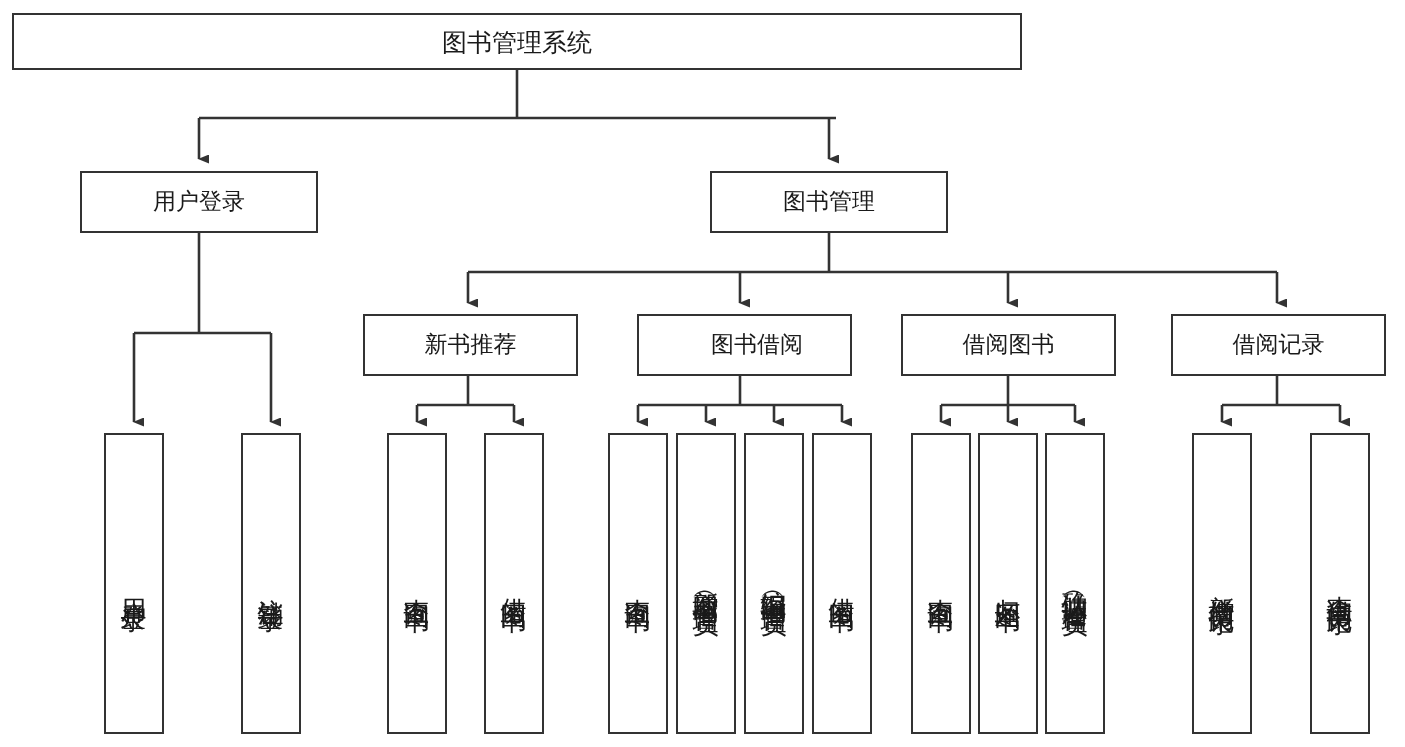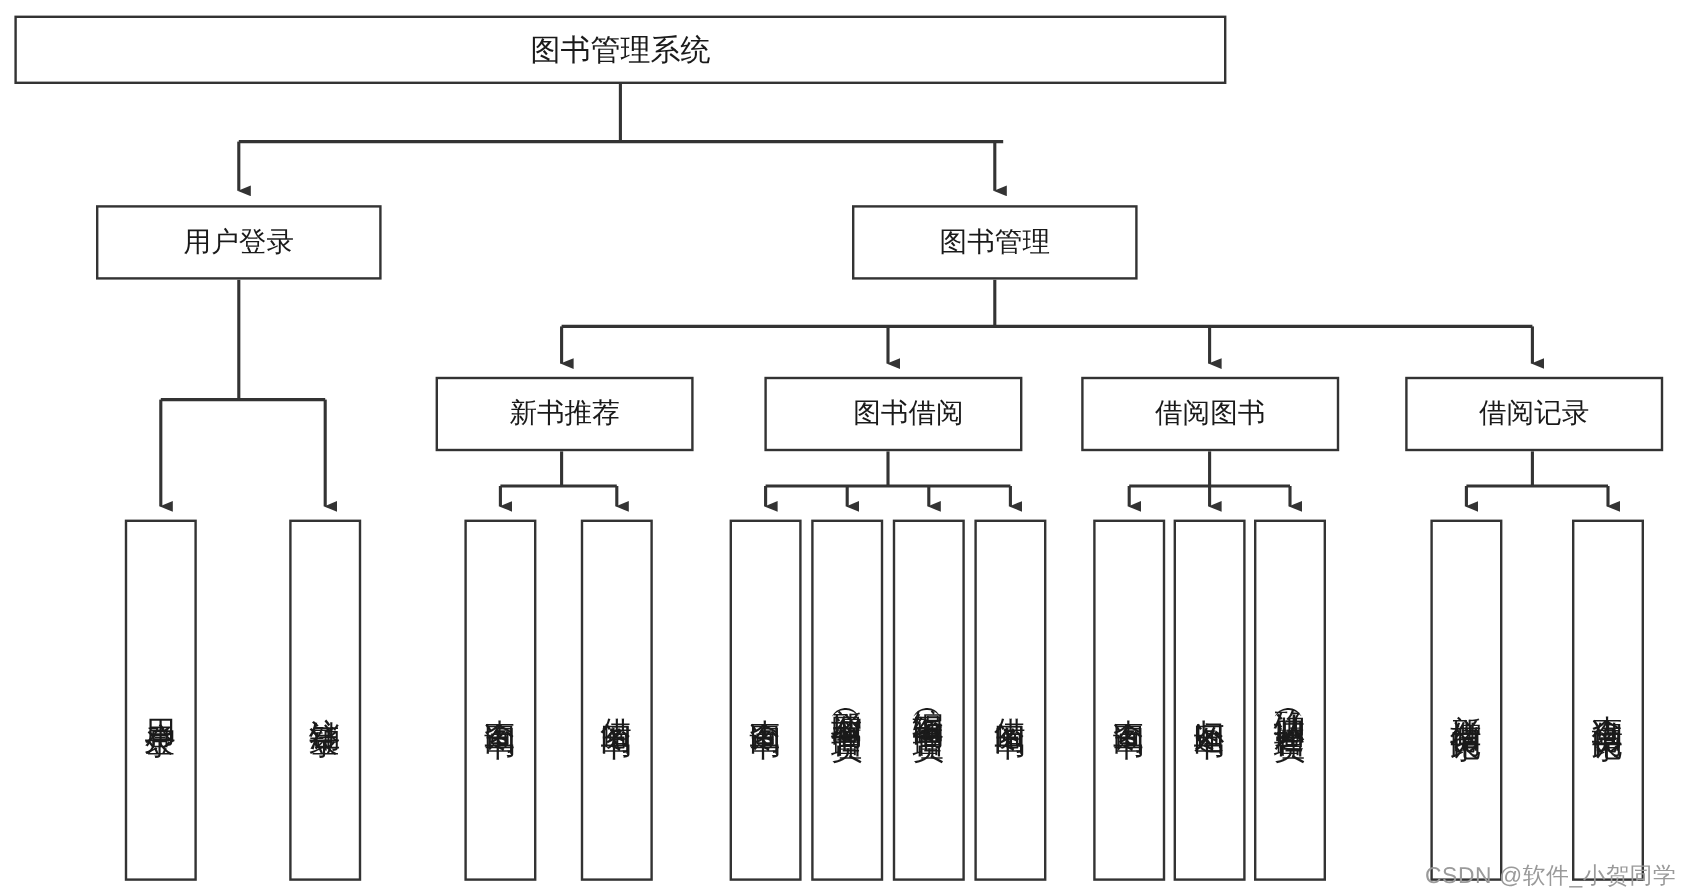--- a/index.html
+++ b/index.html
@@ -188,15 +188,14 @@
     <span class="node-label">确认归还（管理员）</span>
   </div>
 
   <div class="node-box v-node" style="left:1192px; top:433px; width:60px; height:301px;">
     <span class="node-label">新增借阅记录</span>
   </div>
   <div class="node-box v-node" style="left:1310px; top:433px; width:60px; height:301px;">
     <span class="node-label">查询借阅记录</span>
   </div>
 
-  <div class="watermark">CSDN @软件_小贺同学</div>
 
 </div>
 
 </body></html>

